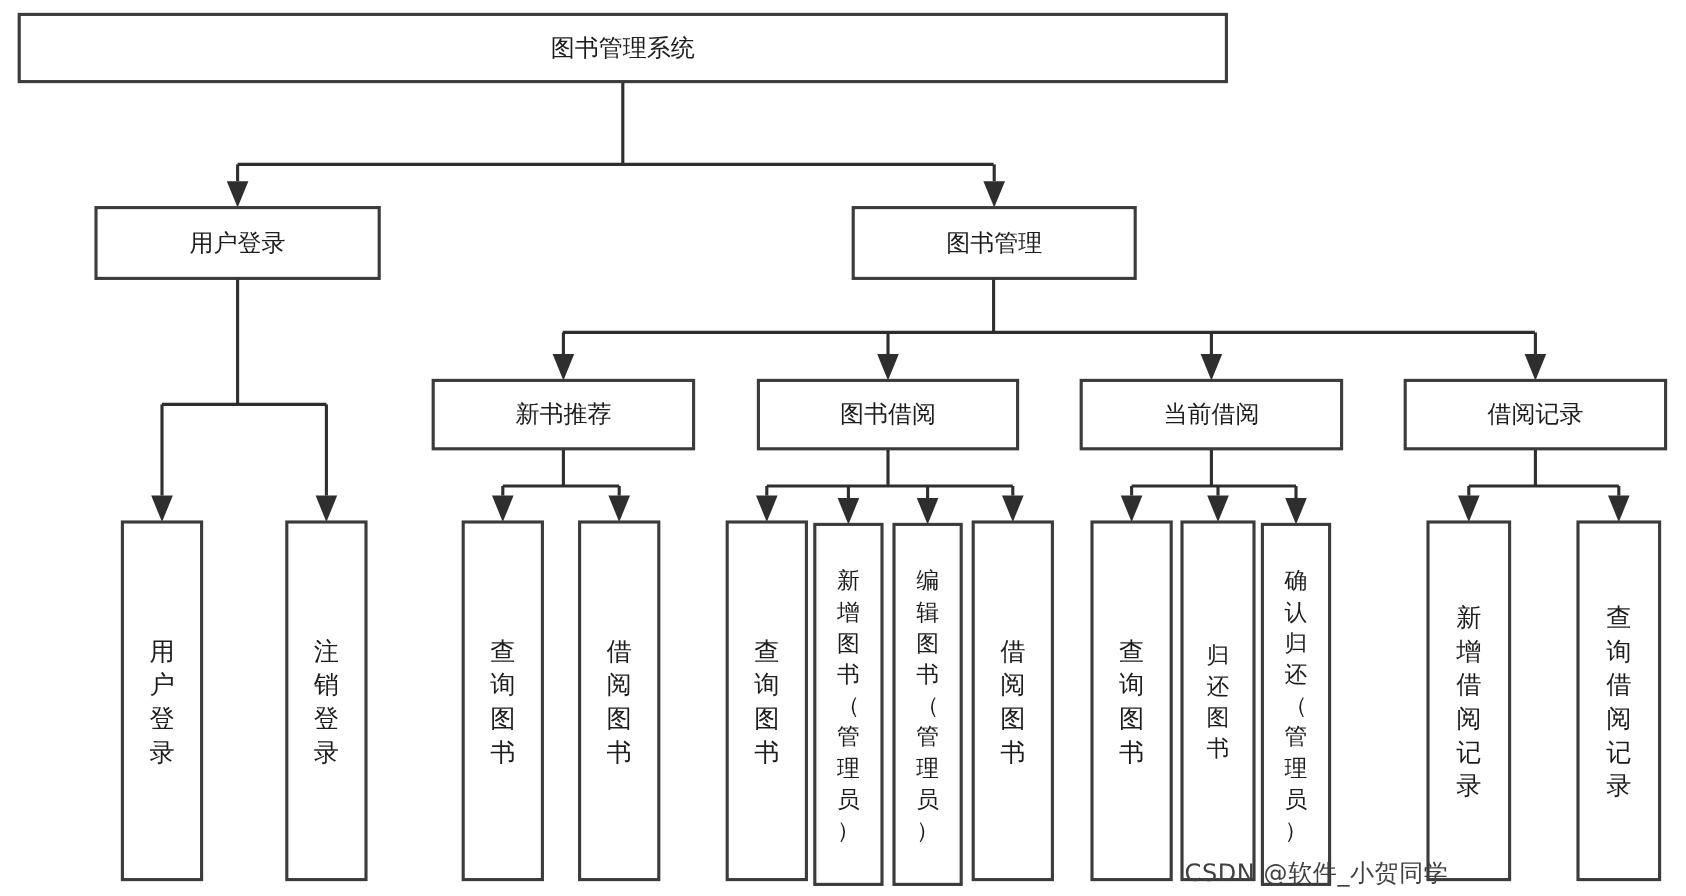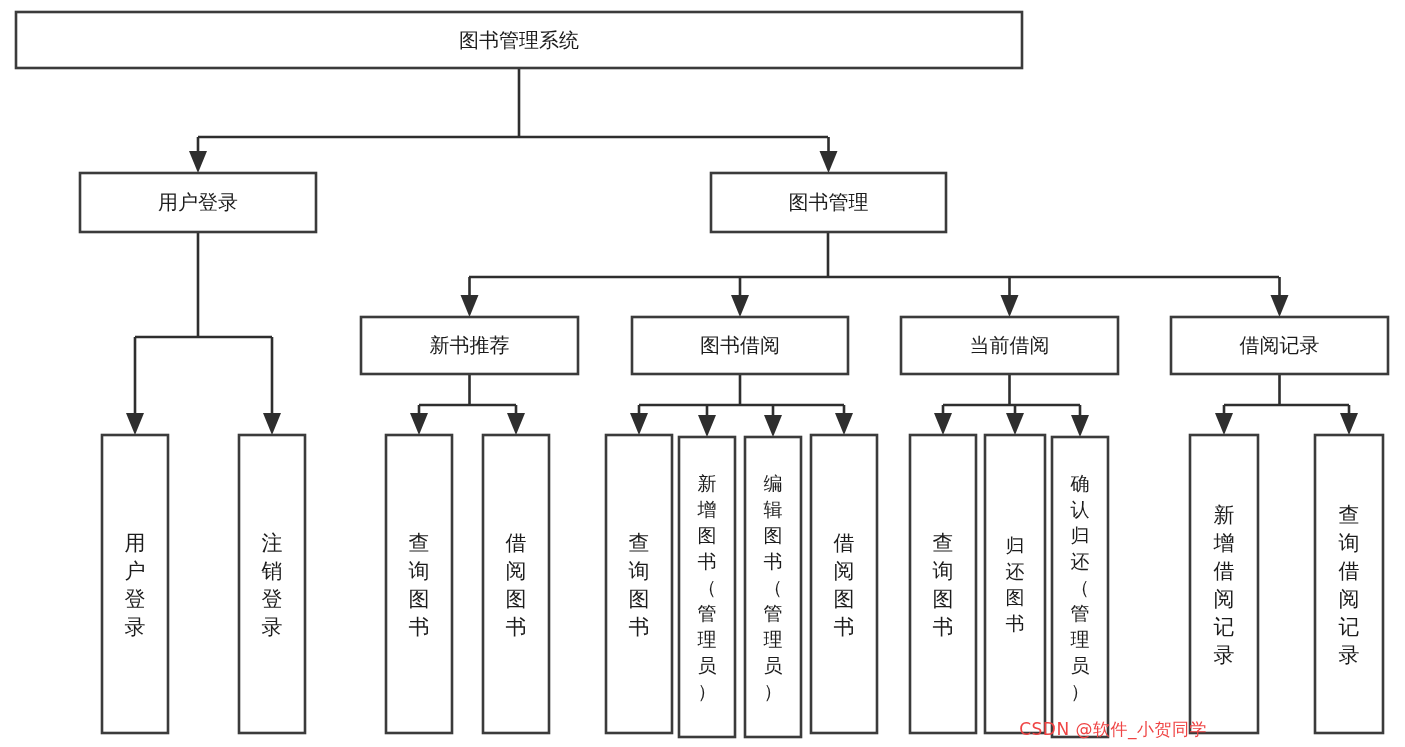--- a/index.html
+++ b/index.html
@@ -57,22 +57,22 @@
   }
   .arrow-head {
     fill: #2e2e2e;
     stroke: none;
   }
   .watermark {
     position: absolute;
     right: 8px;
     bottom: 6px;
     font-family: "DejaVu Sans", "Liberation Sans", sans-serif;
-    font-size: 17px;
-    color: #ef4444;
+    font-size: 20px;
+    color: #404040;
     letter-spacing: 0.5px;
     white-space: nowrap;
     user-select: none;
   }
 </style>
 </head>
 <body>
 
 <div id="diagram-root">
   <svg class="diagram-canvas" viewBox="0 0 1405 747">

